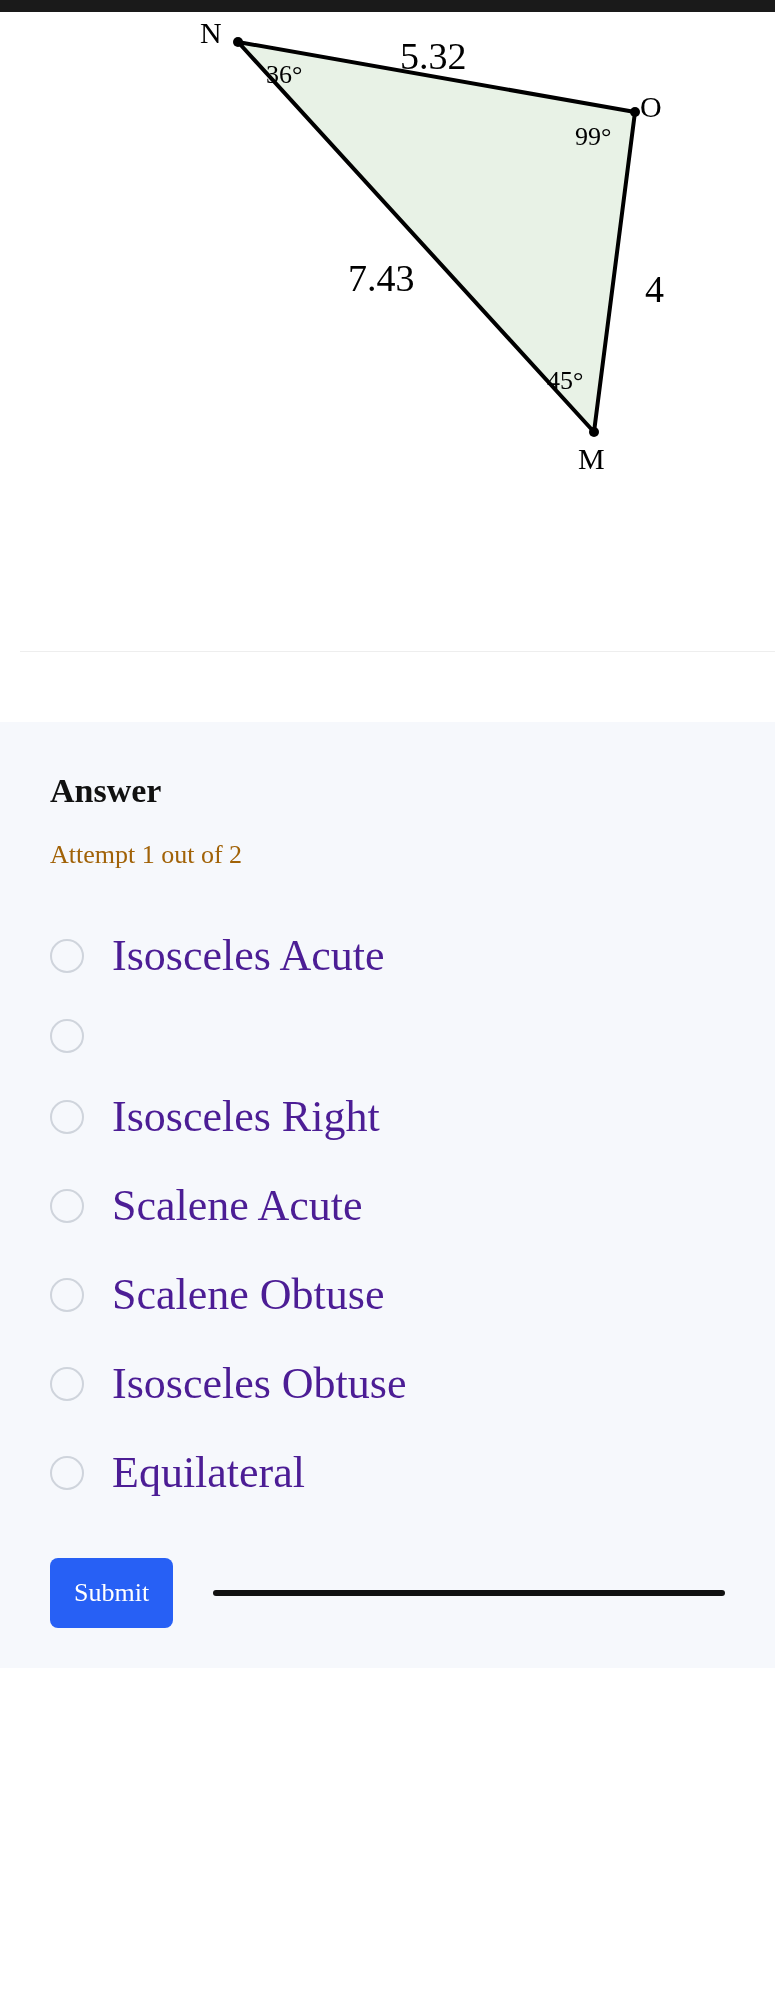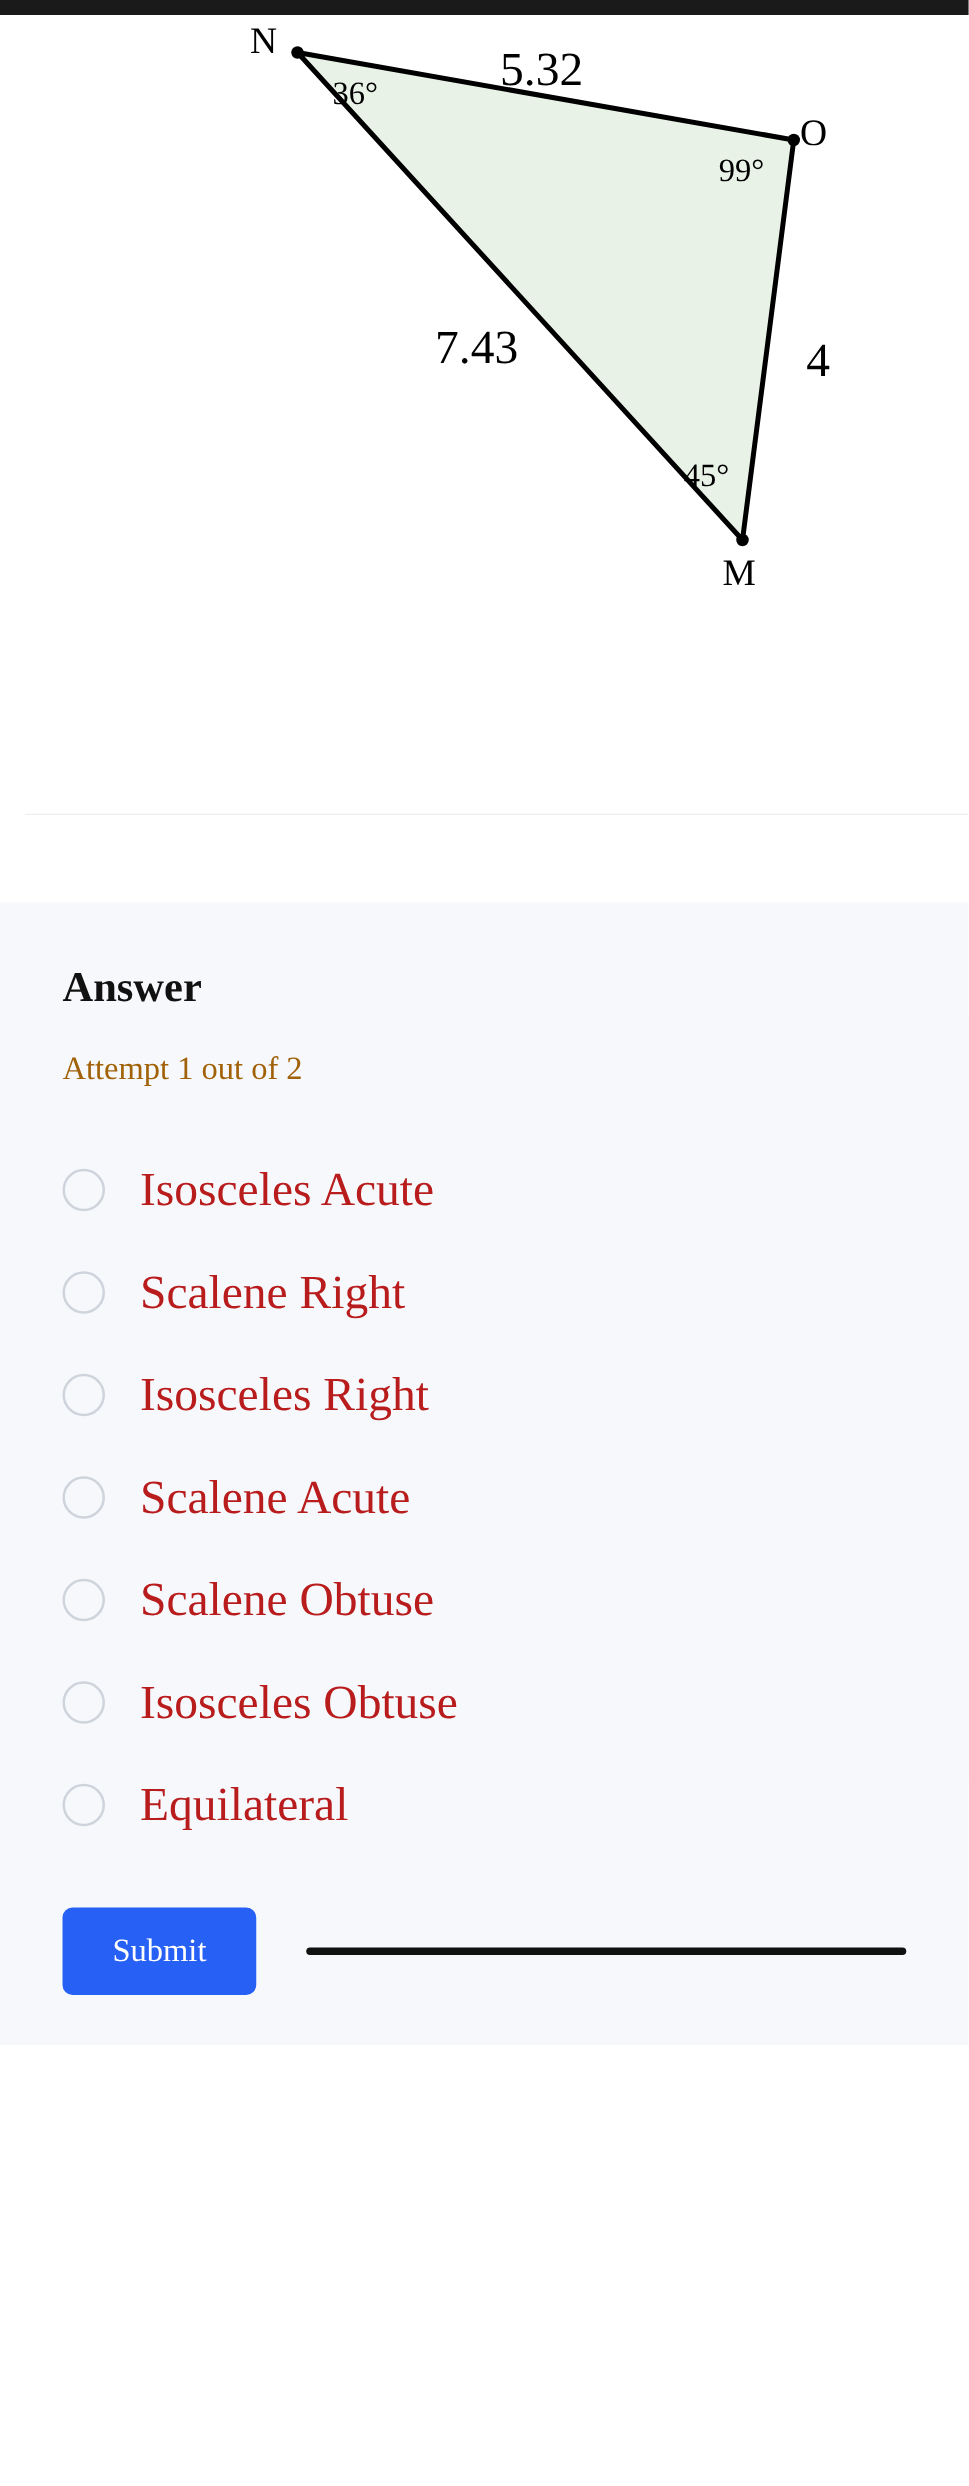--- a/index.html
+++ b/index.html
@@ -57,36 +57,36 @@
     cursor: pointer;
   }
   .radio-circle {
     width: 34px;
     height: 34px;
     border: 2px solid #cfd4dc;
     border-radius: 50%;
     flex-shrink: 0;
   }
   .option-label {
-    font-size: 38px;
+    font-size: 44px;
     font-family: Georgia, 'Times New Roman', serif;
-    color: #b91c1c;
+    color: #4c1d95;
   }
   .submit-row {
     display: flex;
     align-items: center;
     gap: 40px;
     margin-top: 60px;
   }
   .submit-btn {
     background: #2760f5;
     color: #fff;
     border: none;
     border-radius: 8px;
-    padding: 20px 40px;
+    padding: 20px 24px;
     font-size: 26px;
     font-family: Georgia, serif;
     cursor: pointer;
   }
   .progress-line {
     height: 6px;
     background: #111;
     border-radius: 3px;
     flex: 1;
   }
@@ -121,21 +121,20 @@
   <div class="answer-heading">Answer</div>
   <div class="attempt-text">Attempt 1 out of 2</div>
 
   <div class="options">
     <label class="option-row">
       <span class="radio-circle"></span>
       <span class="option-label">Isosceles Acute</span>
     </label>
     <label class="option-row">
       <span class="radio-circle"></span>
-      <span class="option-label">Scalene Right</span>
     </label>
     <label class="option-row">
       <span class="radio-circle"></span>
       <span class="option-label">Isosceles Right</span>
     </label>
     <label class="option-row">
       <span class="radio-circle"></span>
       <span class="option-label">Scalene Acute</span>
     </label>
     <label class="option-row">

